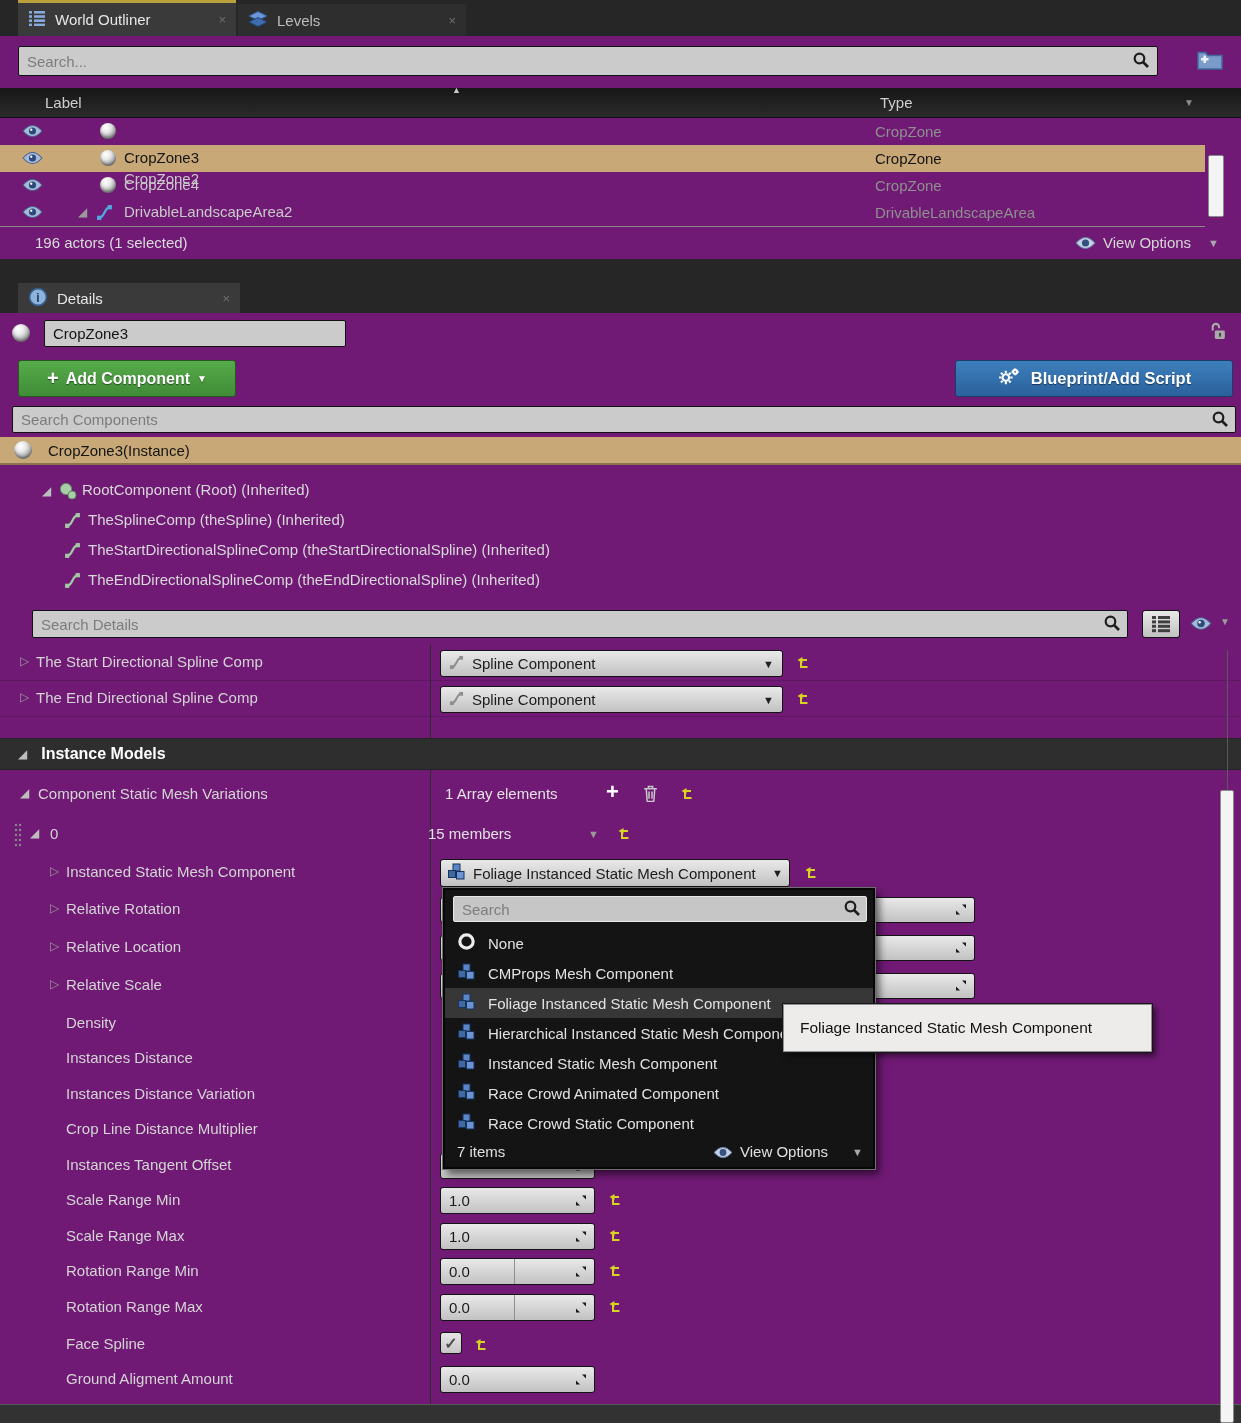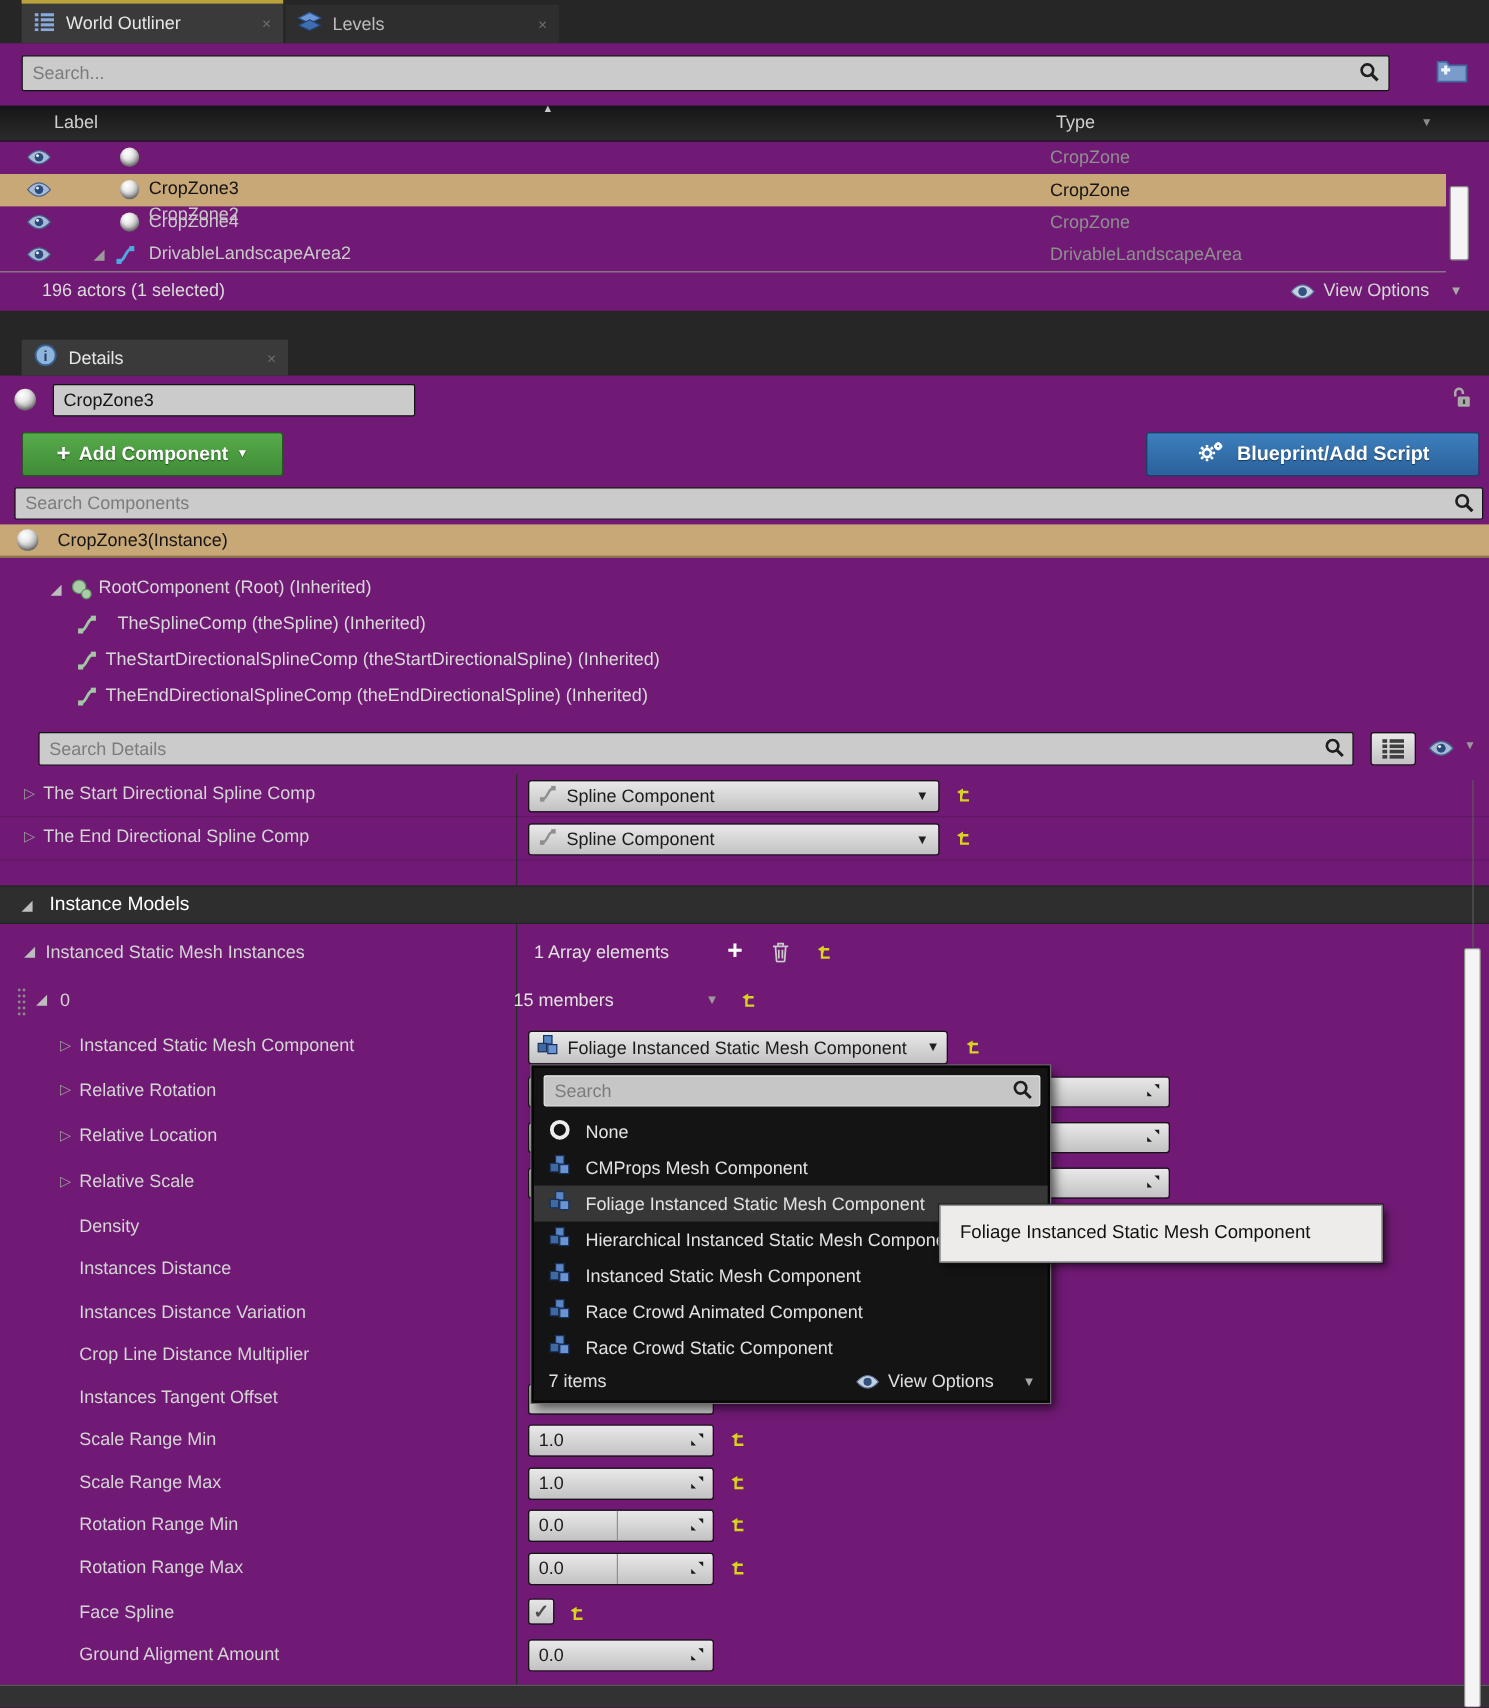--- a/index.html
+++ b/index.html
@@ -213,21 +213,21 @@
           <circle cx="14" cy="14" r="4" fill="#A9CDA9" stroke="#5F8F5F"></circle>
         </svg></span>
     <span class="abs" style="left:82px;top:5px;">RootComponent (Root) (Inherited)</span>
   </div>
   <div class="treerow" style="top:506px;">
     <span class="abs" style="left:64px;top:6px;"><svg width="17" height="17" viewBox="0 0 16 16">
           <path d="M3 13 C8 13 8 3 13 3" stroke="#A3C6A3" stroke-width="2.2" fill="none"></path>
           <rect x="1" y="11" width="4" height="4" fill="#A3C6A3"></rect>
           <rect x="11" y="1" width="4" height="4" fill="#A3C6A3"></rect>
         </svg></span>
-    <span class="abs" style="left:98px;top:5px;text-align:right;">TheSplineComp (theSpline) (Inherited)</span>
+    <span class="abs" style="left:88px;top:5px;text-align:right;">TheSplineComp (theSpline) (Inherited)</span>
   </div>
   <div class="treerow" style="top:536px;">
     <span class="abs" style="left:64px;top:6px;"><svg width="17" height="17" viewBox="0 0 16 16">
           <path d="M3 13 C8 13 8 3 13 3" stroke="#A3C6A3" stroke-width="2.2" fill="none"></path>
           <rect x="1" y="11" width="4" height="4" fill="#A3C6A3"></rect>
           <rect x="11" y="1" width="4" height="4" fill="#A3C6A3"></rect>
         </svg></span>
     <span class="abs" style="left:88px;top:5px;">TheStartDirectionalSplineComp (theStartDirectionalSpline) (Inherited)</span>
   </div>
   <div class="treerow" style="top:566px;">
@@ -299,26 +299,26 @@
       <span class="ddarrow">▼</span>
     </div>
     <span class="abs resetbtn" style="left:795px;top:11px;"><svg width="14" height="14" viewBox="0 0 14 13">
           <path d="M12 3.5 H6 M6 3.5 V10.5 H12.5" fill="none" stroke="#D8D31F" stroke-width="2"></path>
           <polygon points="7.5,0.5 2.5,3.5 7.5,6.5" fill="#D8D31F"></polygon>
         </svg></span>
   </div>
 
   <div class="abs section-hdr" style="left:0;top:738px;width:1241px;height:32px;">
     <span class="tri" style="margin-left:18px;font-size:12px;">◢</span>
-    <span style="margin-left:14px;font-weight:normal;font-size:16px;color:#FFF;">Instance Models</span>
+    <span style="margin-left:14px;font-weight:bold;font-size:16px;color:#FFF;">Instance Models</span>
   </div>
 
   <div class="abs" style="left:0;top:778px;width:1241px;height:34px;">
     <span class="abs tri" style="left:20px;top:8px;font-size:12px;">◢</span>
-    <span class="abs prow-label" style="left:38px;top:7px;">Instanced Static Mesh Instances</span>
+    <span class="abs prow-label" style="left:38px;top:7px;">Component Static Mesh Variations</span>
     <span class="abs" style="left:445px;top:7px;color:#E2E2E2;">1 Array elements</span>
     <span class="abs" style="left:606px;top:1px;color:#FFF;font-size:22px;font-weight:bold;">+</span>
     <span class="abs" style="left:643px;top:7px;"><svg width="15" height="17" viewBox="0 0 14 16" stroke="#C9C9C9" fill="none" stroke-width="1.4">
           <line x1="1" y1="3.5" x2="13" y2="3.5"></line>
           <path d="M5 3 V1.3 h4 V3"></path>
           <path d="M3 3.5 l0.8 11 a1 1 0 0 0 1 1 h4.4 a1 1 0 0 0 1 -1 l0.8 -11"></path>
           <line x1="5.6" y1="6" x2="5.6" y2="13"></line>
           <line x1="8.4" y1="6" x2="8.4" y2="13"></line>
         </svg></span>
     <span class="abs resetbtn" style="left:679px;top:9px;"><svg width="14" height="14" viewBox="0 0 14 13">

